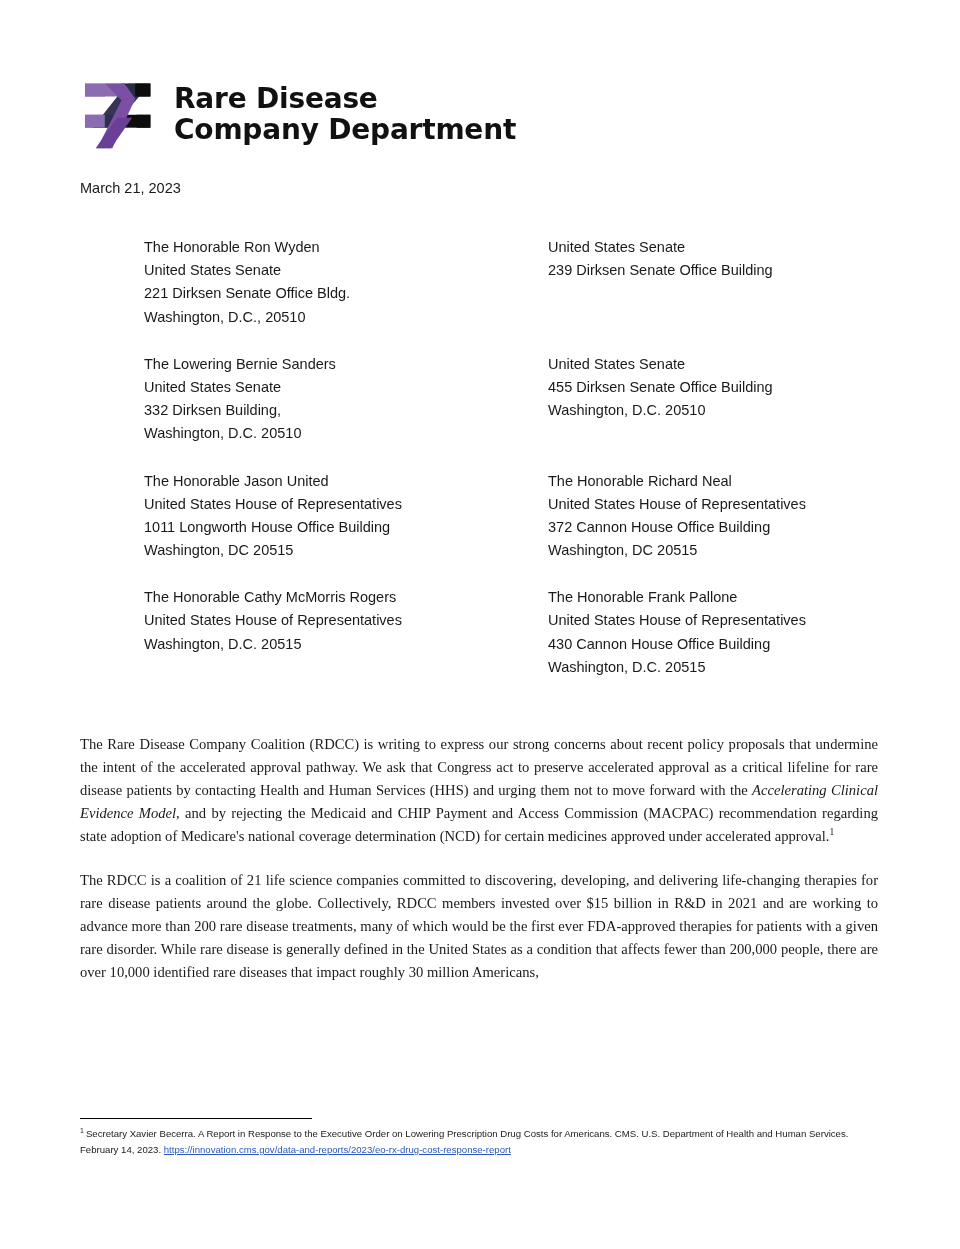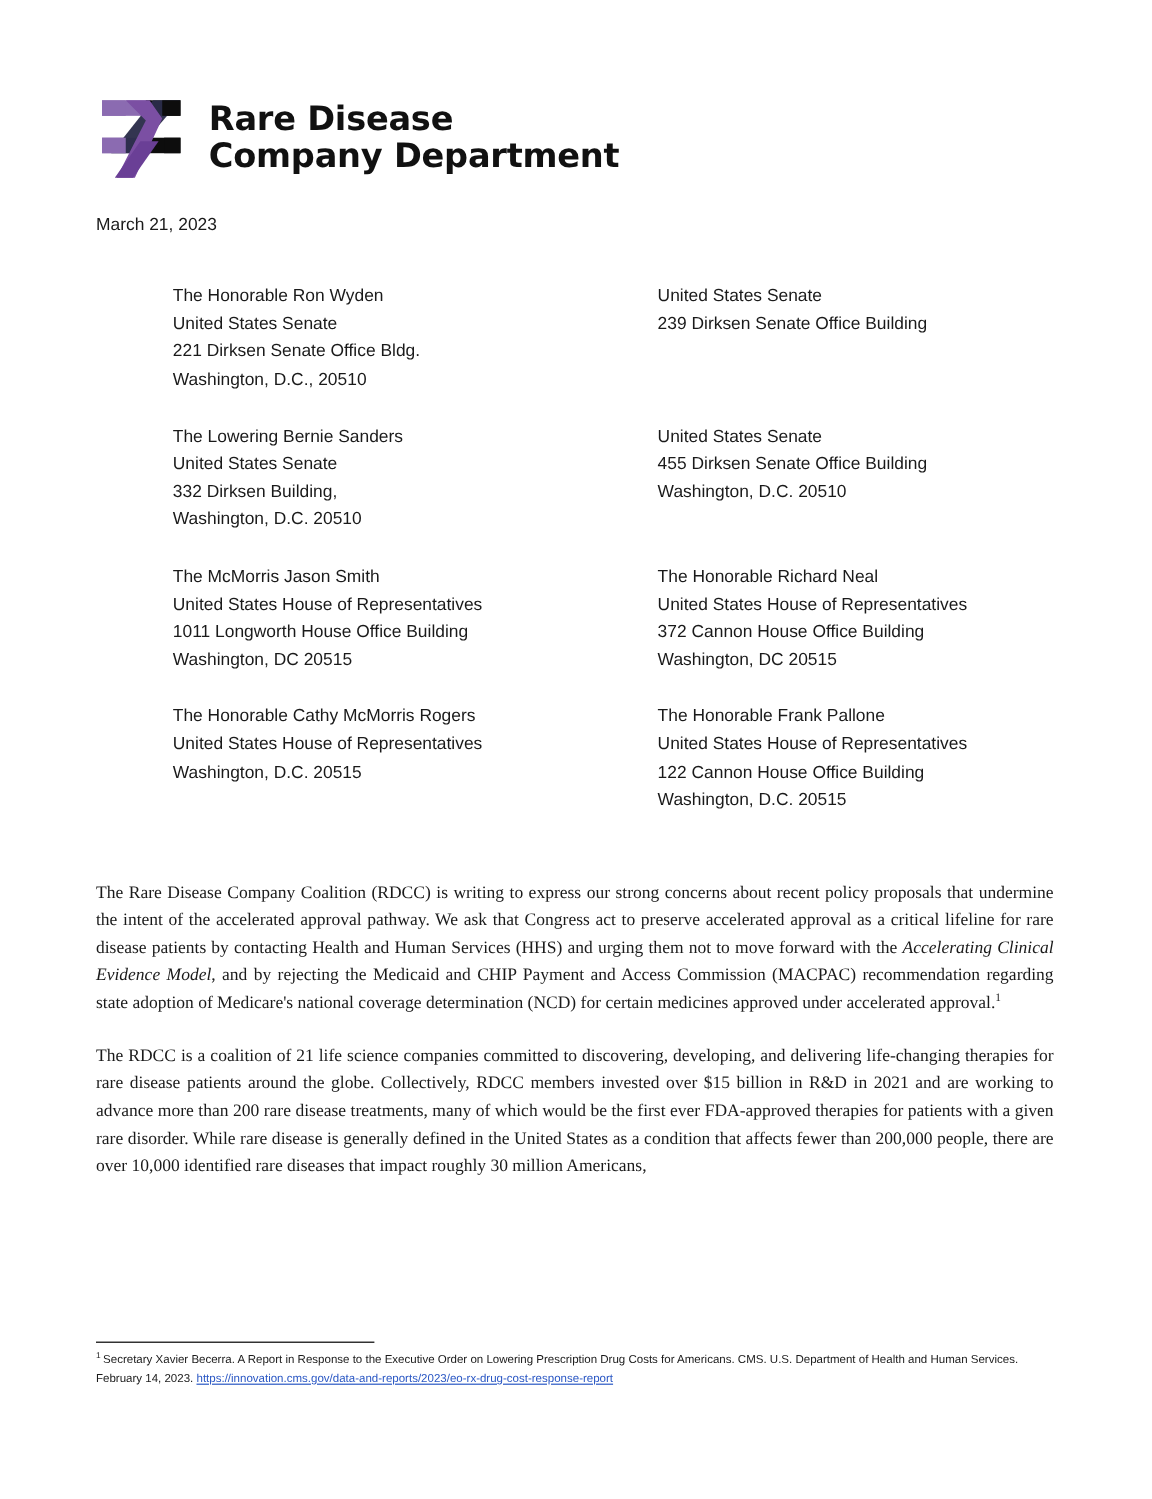--- a/index.html
+++ b/index.html
@@ -197,21 +197,21 @@
       </div>
       <div class="recipient-block">
         <span class="line">United States Senate</span>
         <span class="line">455 Dirksen Senate Office Building</span>
         <span class="line">Washington, D.C. 20510</span>
       </div>
     </div>
 
     <div class="recipient-row">
       <div class="recipient-block">
-        <span class="line">The McMorris Jason Smith</span>
+        <span class="line">The Honorable Jason United</span>
         <span class="line">United States House of Representatives</span>
         <span class="line">1011 Longworth House Office Building</span>
         <span class="line">Washington, DC 20515</span>
       </div>
       <div class="recipient-block">
         <span class="line">The Honorable Richard Neal</span>
         <span class="line">United States House of Representatives</span>
         <span class="line">372 Cannon House Office Building</span>
         <span class="line">Washington, DC 20515</span>
       </div>
@@ -219,21 +219,21 @@
 
     <div class="recipient-row">
       <div class="recipient-block">
         <span class="line">The Honorable Cathy McMorris Rogers</span>
         <span class="line">United States House of Representatives</span>
         <span class="line">Washington, D.C. 20515</span>
       </div>
       <div class="recipient-block">
         <span class="line">The Honorable Frank Pallone</span>
         <span class="line">United States House of Representatives</span>
-        <span class="line">122 Cannon House Office Building</span>
+        <span class="line">430 Cannon House Office Building</span>
         <span class="line">Washington, D.C. 20515</span>
       </div>
     </div>
 
   </div>
 
   <div class="body-copy">
     <p class="body-par"><span>The Rare Disease Company Coalition (RDCC) is writing to express our strong concerns about recent policy proposals that undermine the intent of the accelerated approval pathway. We ask that Congress act to preserve accelerated approval as a critical lifeline for rare disease patients by contacting Health and Human Services (HHS) and urging them not to move forward with the </span><em>Accelerating Clinical Evidence Model</em><span>, and by rejecting the Medicaid and CHIP Payment and Access Commission (MACPAC) recommendation regarding state adoption of Medicare's national coverage determination (NCD) for certain medicines approved under accelerated approval.</span><span class="fn-ref">1</span></p>
     <p class="body-par">The RDCC is a coalition of 21 life science companies committed to discovering, developing, and delivering life-changing therapies for rare disease patients around the globe. Collectively, RDCC members invested over $15 billion in R&amp;D in 2021 and are working to advance more than 200 rare disease treatments, many of which would be the first ever FDA-approved therapies for patients with a given rare disorder. While rare disease is generally defined in the United States as a condition that affects fewer than 200,000 people, there are over 10,000 identified rare diseases that impact roughly 30 million Americans,</p>
   </div>

